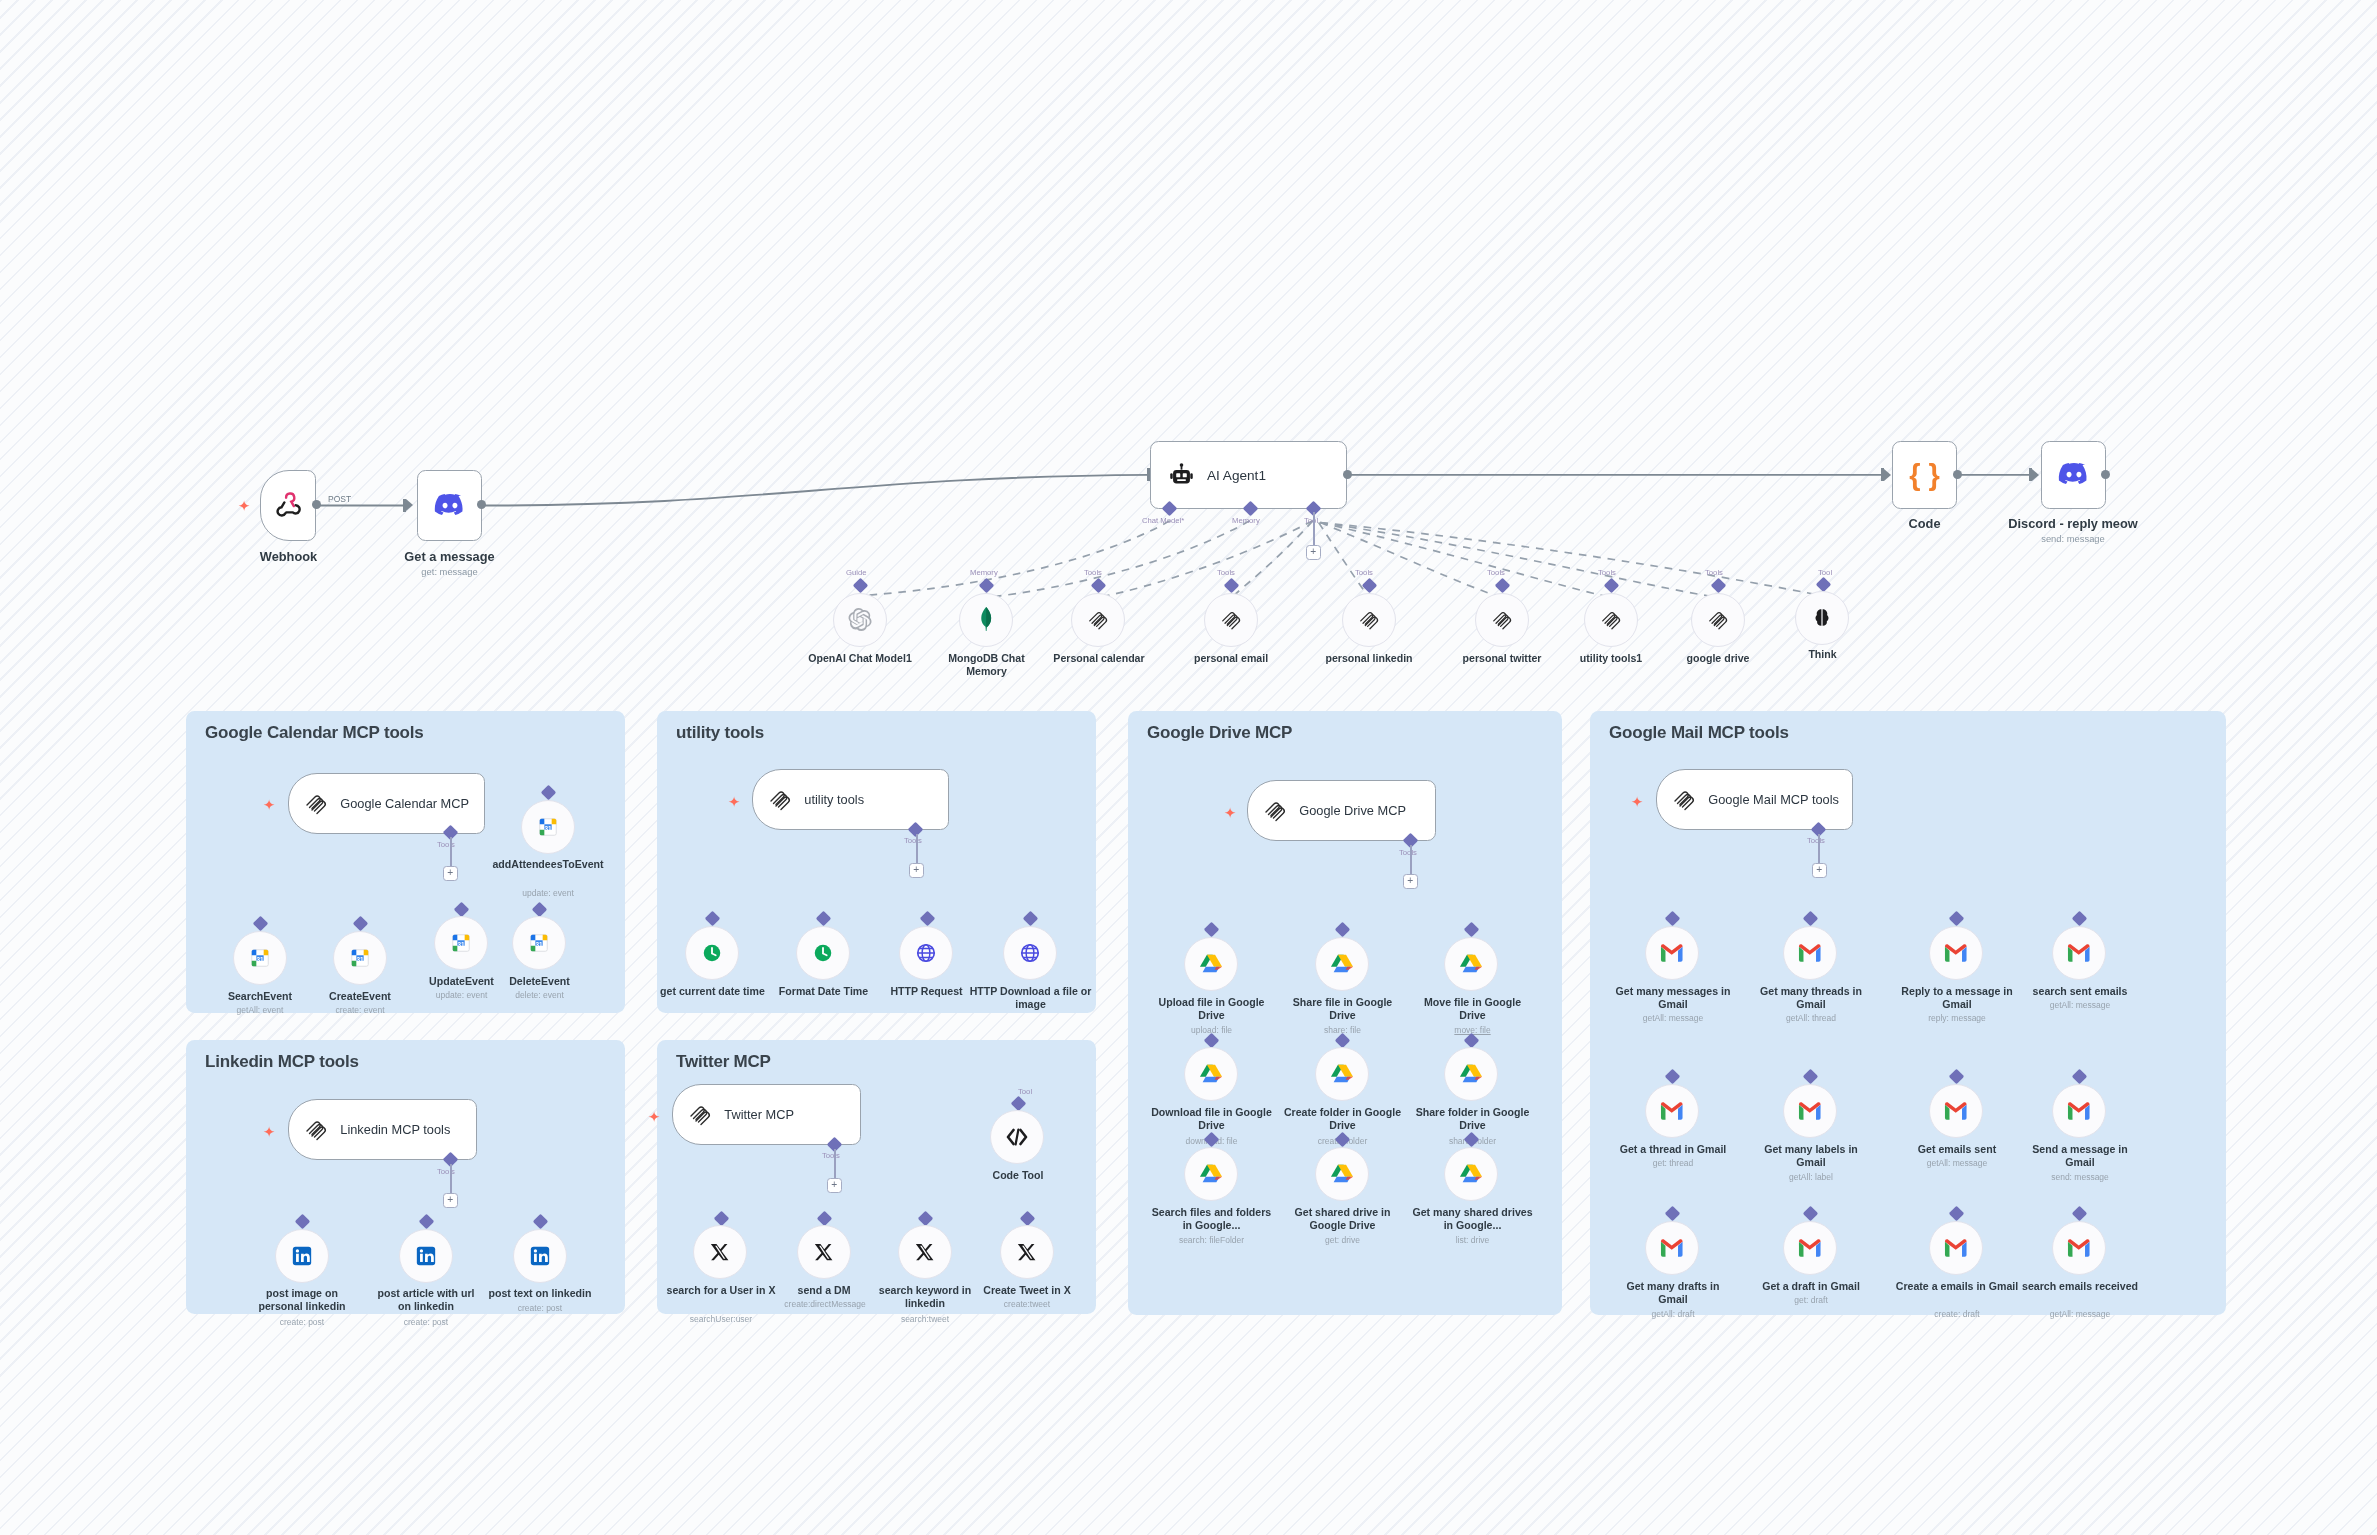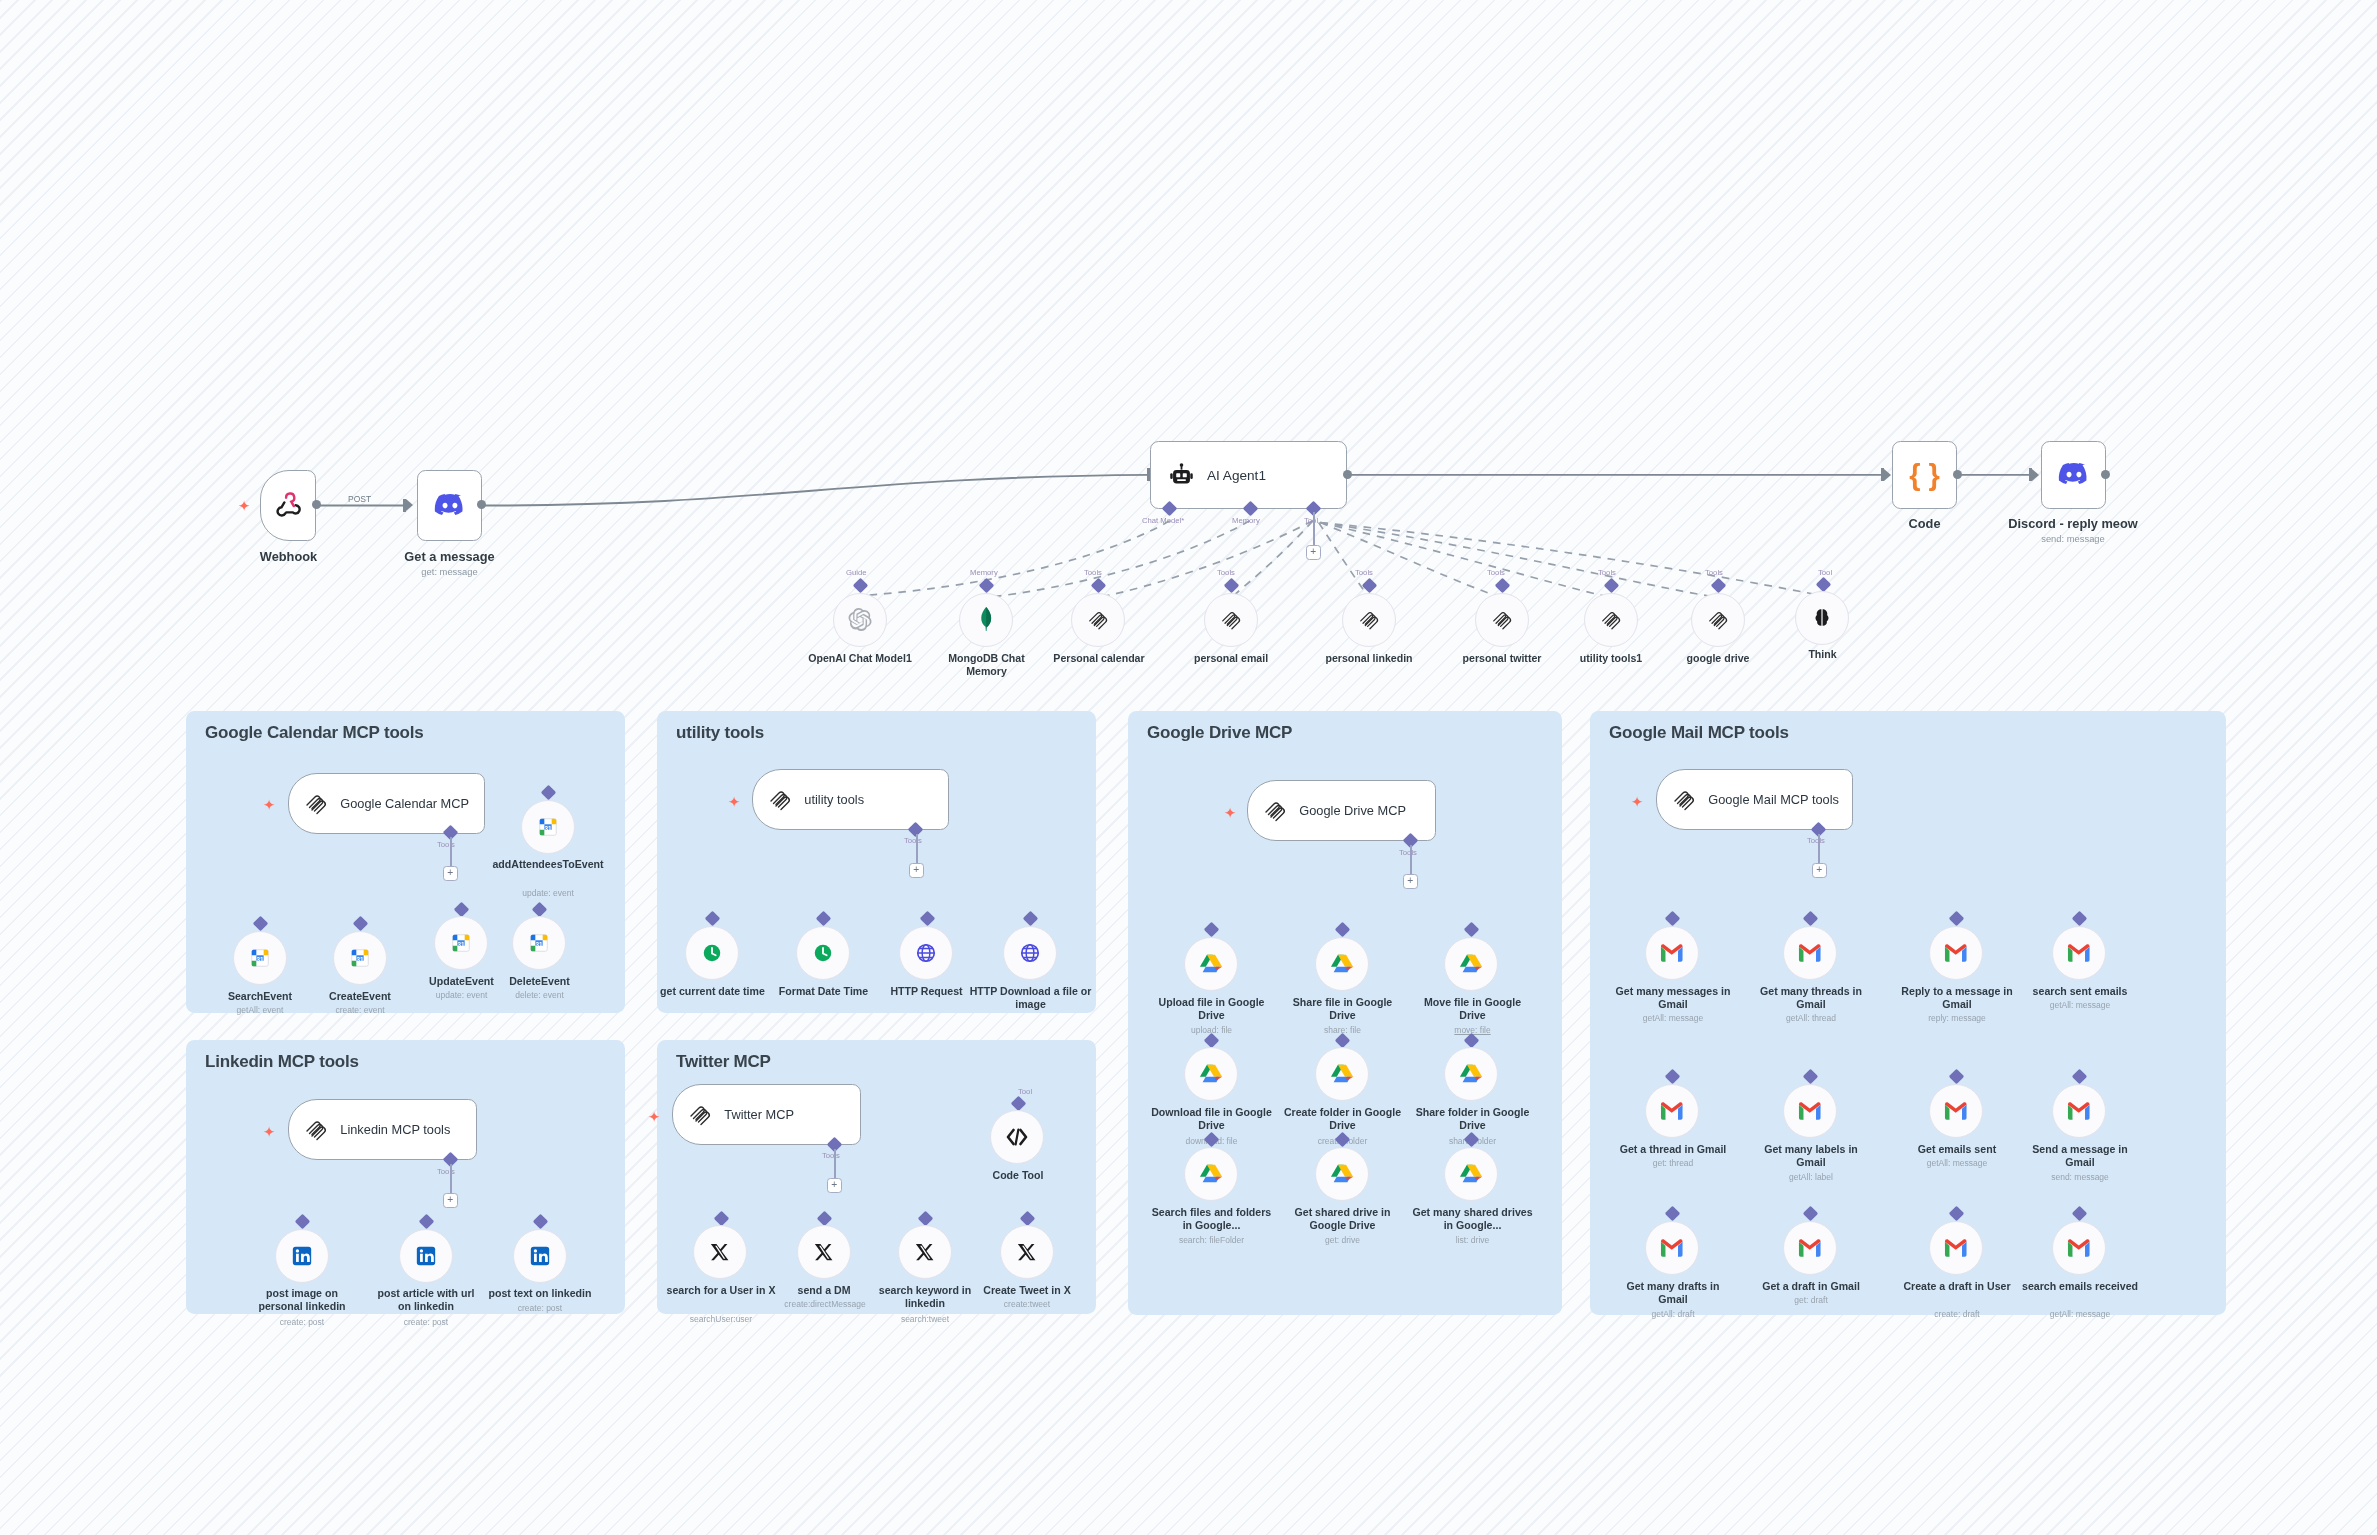--- a/index.html
+++ b/index.html
@@ -103,21 +103,21 @@
     font-size:10.2px; color:#6d7687; line-height:1;
   }
   .dot { position:absolute; width:9.4px; height:9.4px; background:#7d8892; border-radius:50%; }
   .arrow-in {
     position:absolute; width:0;height:0;
     border-top:6px solid transparent; border-bottom:6px solid transparent;
     border-left:7.7px solid #7d8892;
   }
   .bar-in { position:absolute; width:2.6px; height:12.8px; background:#7d8892; }
   .bolt { position:absolute; color:#ff6d5a; font-size:14.5px; line-height:1; }
-  .edge-lbl { position:absolute; font-size:8.5px; color:#6f7c87; background:transparent;margin-left:20px; }
+  .edge-lbl { position:absolute; font-size:8.5px; color:#6f7c87; background:transparent; }
 
   svg.wires { position:absolute; inset:0; width:100%; height:100%; pointer-events:none; }
 
   
   .ico { display:block; }
 </style>
 </head>
 <body>
 
 <div id="canvas">
@@ -792,21 +792,21 @@
   <div class="sub-sublbl" style="left:1749px; top:1296px; width:124px;">get: draft</div>
 
   <div class="diamond" style="left:1951px; top:1208px;"></div>
   <div class="node-circ" style="left:1929px; top:1221px; width:54px; height:54px;">
     <svg width="25.5" height="20.4" viewBox="0 0 26 20">
       <path fill="#ea4335" d="M2 3.5 13 11.6 24 3.5v-.7A1.8 1.8 0 0 0 22.2 1h-.9L13 7.2 4.7 1h-.9A1.8 1.8 0 0 0 2 2.8z"></path>
       <path fill="#4285f4" d="M24 3.5V17a1.8 1.8 0 0 1-1.8 1.8h-2.8V7.6z"></path>
       <path fill="#34a853" d="M2 3.5V17a1.8 1.8 0 0 0 1.8 1.8h2.8V7.6z"></path>
     </svg>
   </div>
-  <div class="sub-lbl" style="left:1895px; top:1280px; width:124px;">Create a draft in User</div>
+  <div class="sub-lbl" style="left:1895px; top:1280px; width:124px;">Create a emails in Gmail</div>
   <div class="sub-sublbl" style="left:1895px; top:1310px; width:124px;">create: draft</div>
 
   <div class="diamond" style="left:2074px; top:1208px;"></div>
   <div class="node-circ" style="left:2052px; top:1221px; width:54px; height:54px;">
     <svg width="25.5" height="20.4" viewBox="0 0 26 20">
       <path fill="#ea4335" d="M2 3.5 13 11.6 24 3.5v-.7A1.8 1.8 0 0 0 22.2 1h-.9L13 7.2 4.7 1h-.9A1.8 1.8 0 0 0 2 2.8z"></path>
       <path fill="#4285f4" d="M24 3.5V17a1.8 1.8 0 0 1-1.8 1.8h-2.8V7.6z"></path>
       <path fill="#34a853" d="M2 3.5V17a1.8 1.8 0 0 0 1.8 1.8h2.8V7.6z"></path>
     </svg>
   </div>

